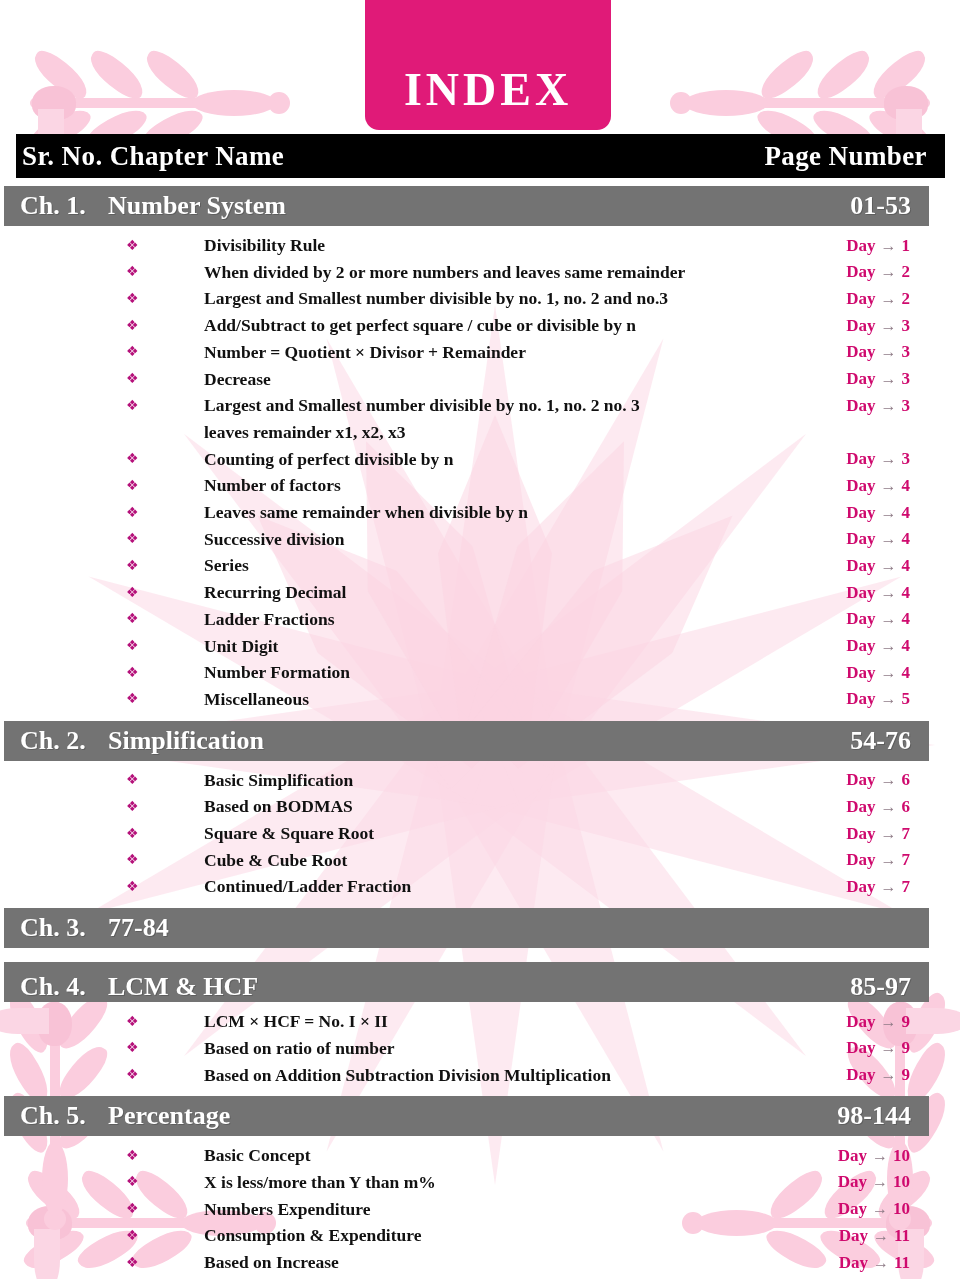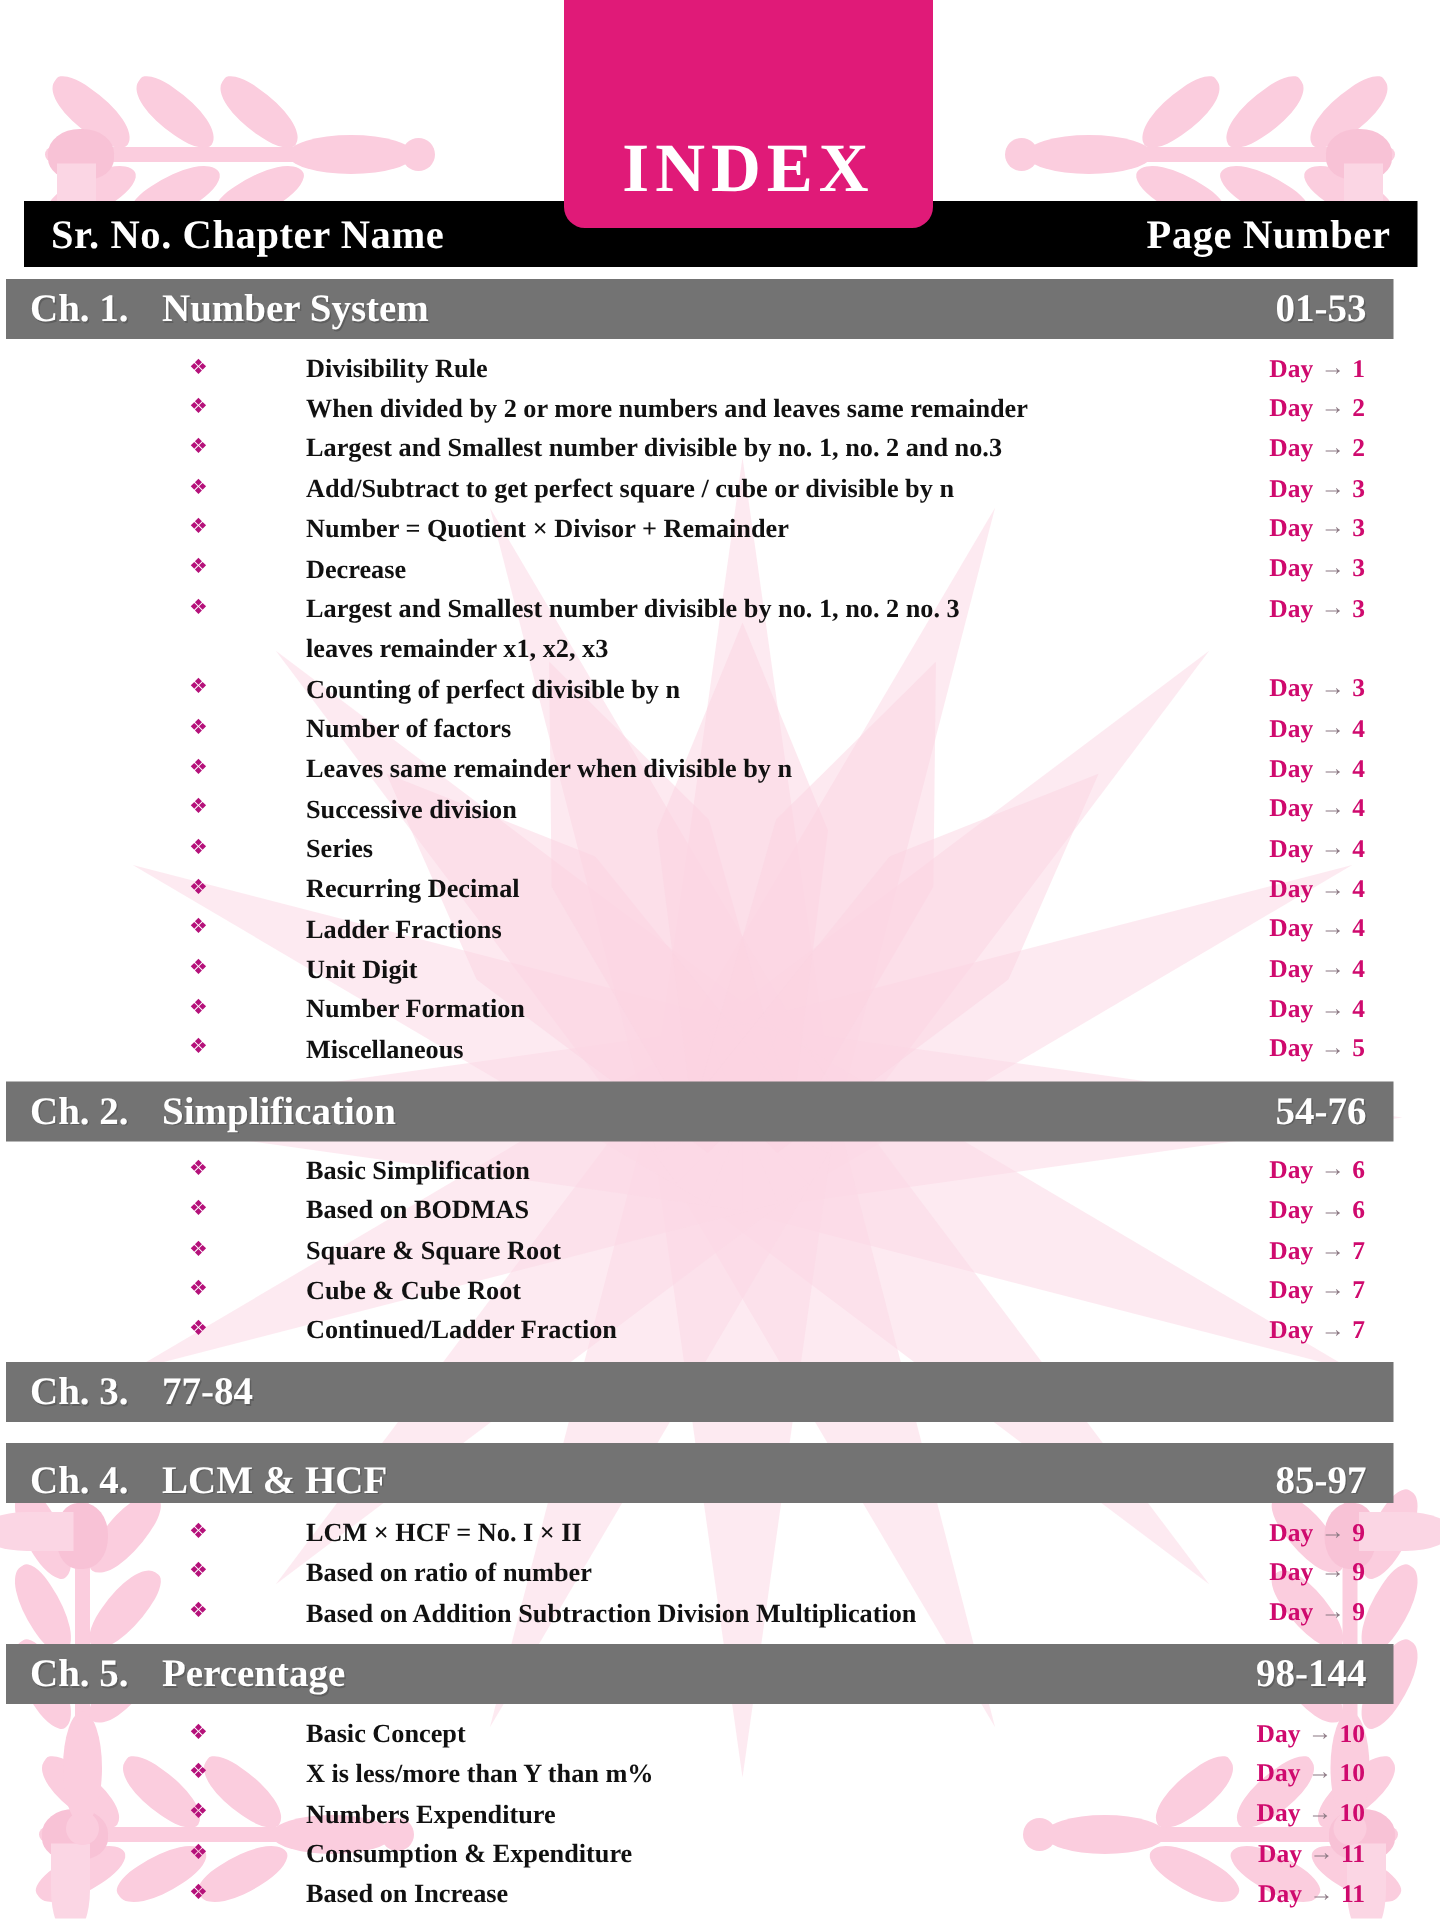--- a/index.html
+++ b/index.html
@@ -49,38 +49,38 @@
     position:absolute; width:44px; height:34px; background:#f8c2d6;
     border-radius:48% 48% 42% 42%; top:50%; margin-top:-17px;
   }
   .branch .bowtail {
     position:absolute; width:26px; height:62px; background:#fbd6e4;
     top:50%; border-radius:0 0 60% 60%;
   }
 
   
   #index-tab {
-    position:absolute; left:376px; top:0; width:246px; height:152px;
+    position:absolute; left:365px; top:0; width:246px; height:130px;
     background:#e01a78; border-radius:0 0 14px 14px;
     display:flex; align-items:flex-end; justify-content:center;
     padding-bottom:14px; z-index:3;
   }
   #index-tab span {
     color:#ffffff; font-size:46px; font-weight:bold; letter-spacing:4px;
     font-family:"Liberation Serif", serif;
   }
 
   
   #sheet { position:absolute; inset:0; z-index:2; }
 
   .header-bar {
     position:absolute; left:16px; top:134px; width:929px; height:44px;
     background:#000000; color:#ffffff;
     display:flex; align-items:center; justify-content:space-between;
-    padding:0 18px 0 18px;
+    padding:0 18px 0 6px;
   }
   .header-bar .h-left, .header-bar .h-right {
     font-size:27px; font-weight:bold; letter-spacing:.4px;
   }
 
   .rows { position:absolute; left:0; top:0; width:960px; }
 
   .chapter-band {
     position:absolute; left:4px; width:925px; height:40px;
     background:#737373;

